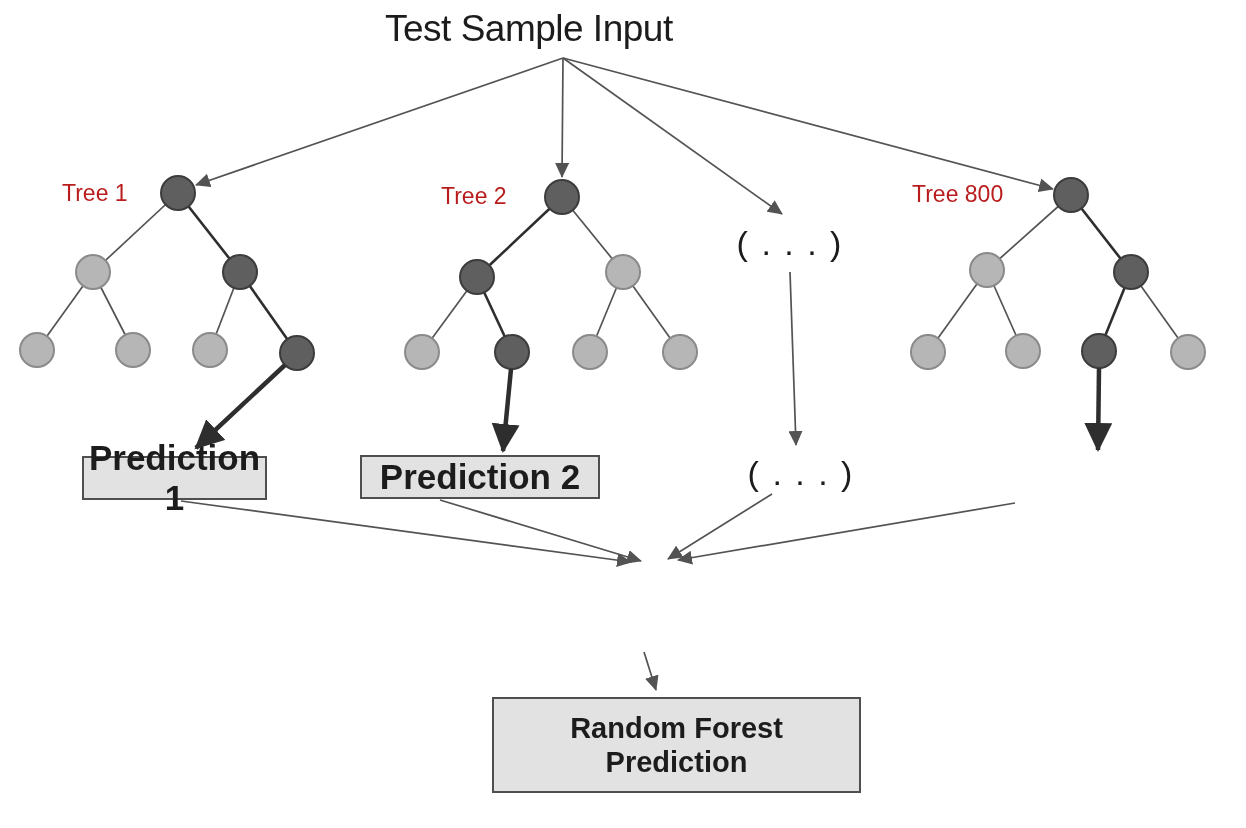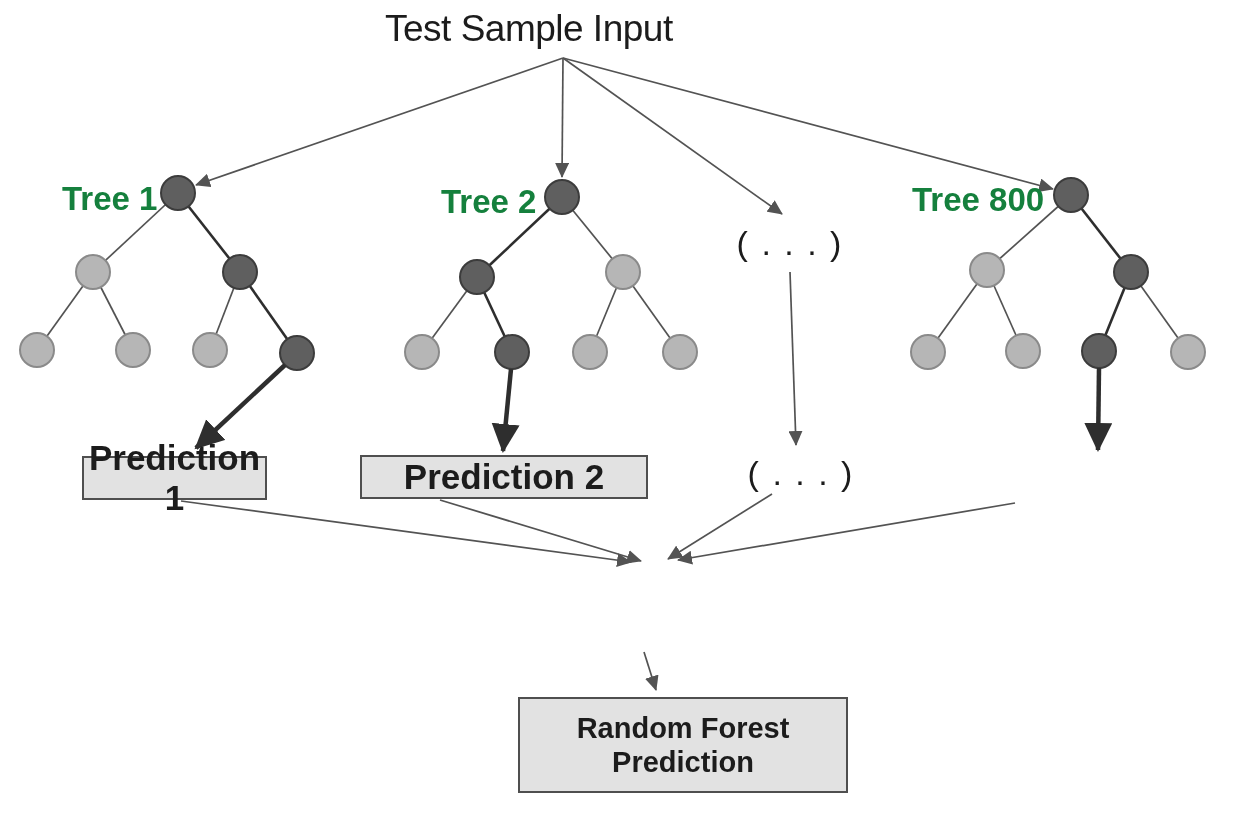--- a/index.html
+++ b/index.html
@@ -13,21 +13,21 @@
   .edge-path{stroke:var(--thick-arrow);stroke-width:2.6;fill:none;}
   .arrow-thin{stroke:var(--connector);stroke-width:1.7;fill:none;}
   .arrow-thick{stroke:var(--thick-arrow);stroke-width:4.5;fill:none;}
   .arrowhead{fill:var(--connector);}
   .arrowhead-big{fill:var(--thick-arrow);}
   .node-dark{fill:var(--node-dark);stroke:var(--node-dark-border);stroke-width:2;}
   .node-light{fill:var(--node-light);stroke:var(--node-light-border);stroke-width:2;}
 
   .txt{position:absolute;color:var(--text);white-space:nowrap;}
   .title{font-size:37px;letter-spacing:-0.5px;}
-  .tree-label{font-size:33px;color:#15803d;font-weight:bold;}
+  .tree-label{font-size:23px;color:#b91c1c;}
   .ellipsis{font-size:34px;letter-spacing:2px;transform:translate(-50%,-50%);}
   .box{
     position:absolute;display:flex;align-items:center;justify-content:center;
     background:var(--box-fill);border:2px solid var(--box-border);
     box-sizing:border-box;color:var(--text);font-weight:bold;text-align:center;
   }
   .pred-box{font-size:35px;}
   .avg-box{font-size:28px;}
   .final-box{font-size:29px;line-height:1.18;white-space:normal;padding:0 14px;}
 </style>
@@ -123,22 +123,22 @@
   <div class="txt tree-label" style="left:62px;top:180px;">Tree 1</div>
   <div class="txt tree-label" style="left:441px;top:183px;">Tree 2</div>
   <div class="txt tree-label" style="left:912px;top:181px;">Tree 800</div>
 
   <div class="txt ellipsis" style="left:790px;top:243px;">( . . . )</div>
   <div class="txt ellipsis" style="left:801px;top:473px;">( . . . )</div>
 
   <div class="box pred-box" style="left:82px;top:456px;width:185px;height:44px;">
     <span>Prediction 1</span>
   </div>
-  <div class="box pred-box" style="left:360px;top:455px;width:288px;height:44px;">
+  <div class="box pred-box" style="left:360px;top:455px;width:240px;height:44px;">
     <span>Prediction 2</span>
   </div>
 
 
-  <div class="box final-box" style="left:518px;top:697px;width:330px;height:96px;">
+  <div class="box final-box" style="left:492px;top:697px;width:369px;height:96px;">
     <span>Random Forest Prediction</span>
   </div>
 
 </div>
 
 </body></html>

